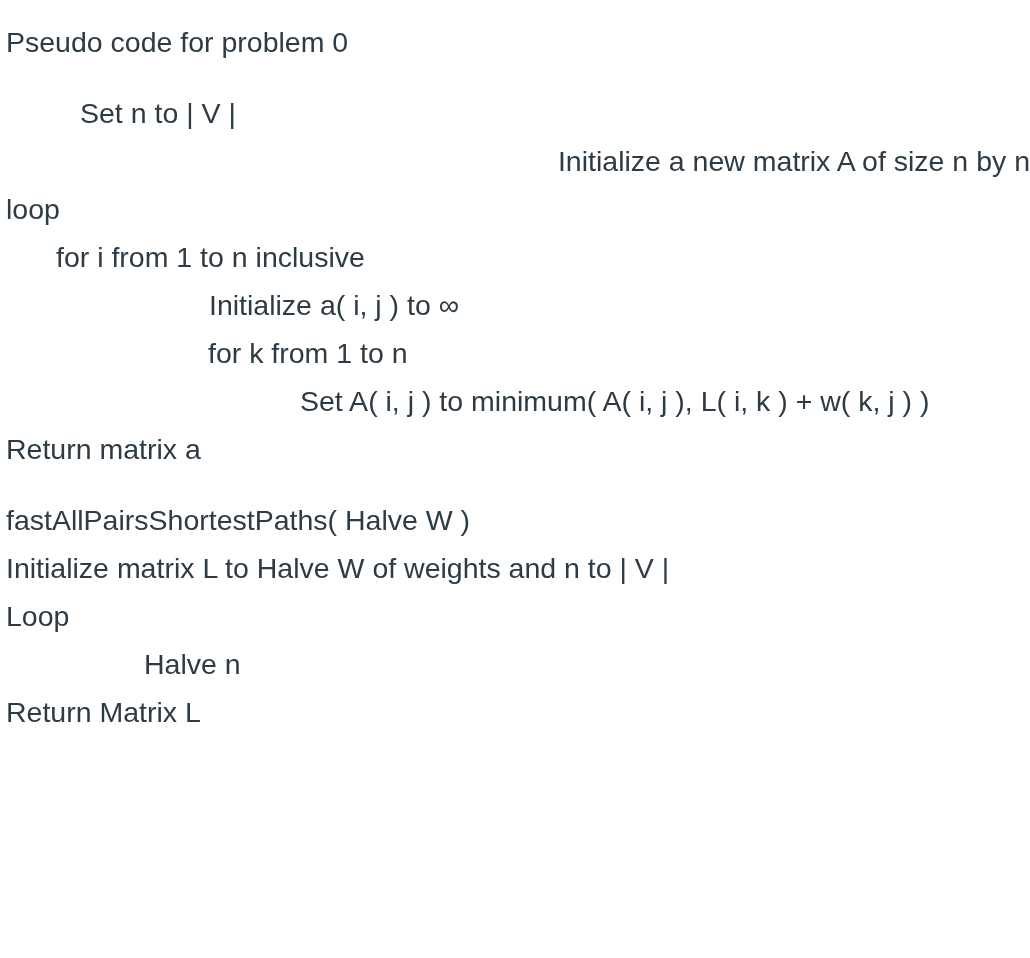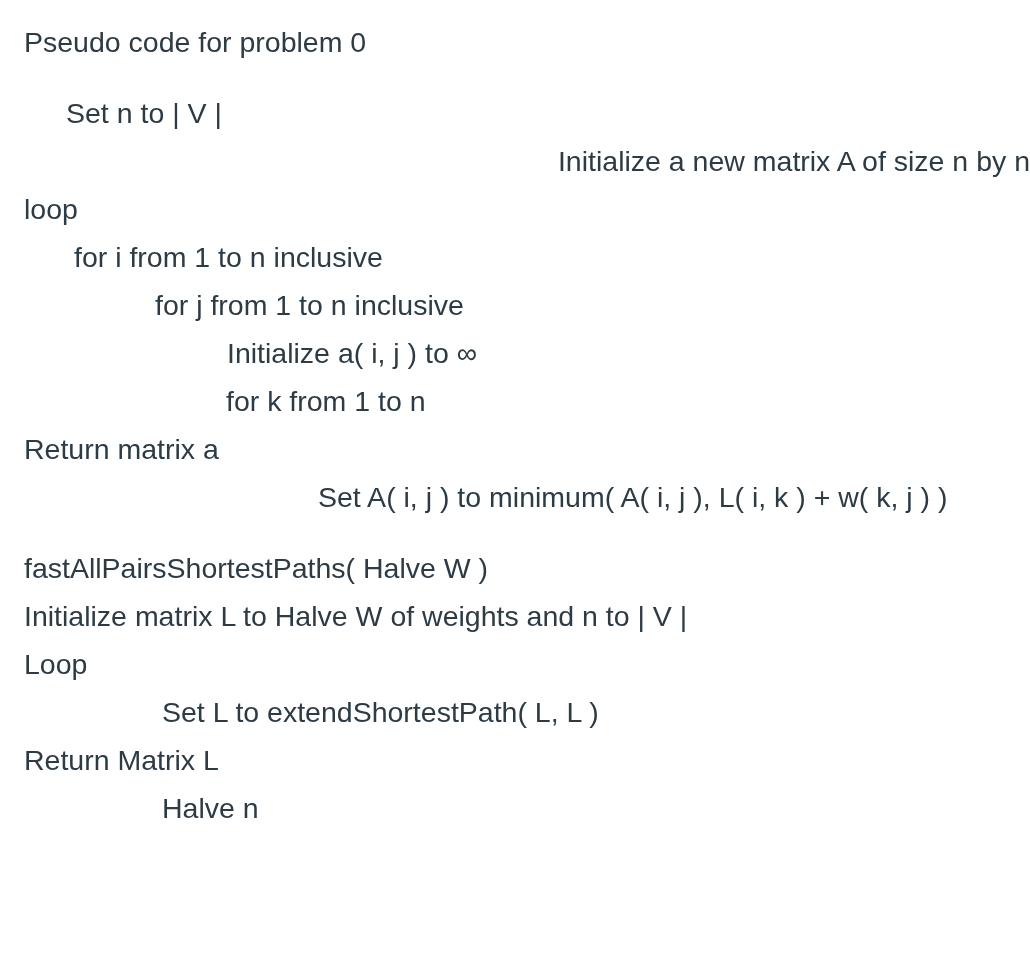--- a/index.html
+++ b/index.html
@@ -25,29 +25,28 @@
   .code-line {
     font-size: 28.5px;
     line-height: 48px;
     height: 48px;
     white-space: pre;
     color: #2D3B45;
     font-weight: 400;
     letter-spacing: 0px;
     padding-left: 6px;
     box-sizing: border-box;
-    margin-left: 18px;
   }
   .block-gap {
     height: 23px;
   }
   
   .ind-0  { padding-left: 6px;   }
   .ind-1  { padding-left: 56px;  }
-  .ind-1b { padding-left: 48px;  }
+  .ind-1b { padding-left: 80px;  }
   .ind-1c { padding-left: 82px; text-align: right;  }
   .ind-2  { padding-left: 137px; }
   .ind-2b { padding-left: 144px; }
   .ind-3  { padding-left: 208px; }
   .ind-3b { padding-left: 209px; }
   .ind-4  { padding-left: 300px; }
 </style>
 </head>
 <body>
 
@@ -55,29 +54,27 @@
   <div id="blocks-container">
       <div class="code-block">
         <div class="code-line ind-0">Pseudo code for problem 0</div>
       </div>
       <div class="block-gap"></div>
       <div class="code-block">
         <div class="code-line ind-1b">Set n to | V |</div>
         <div class="code-line ind-1c">Initialize a new matrix A of size n by n</div>
         <div class="code-line ind-0">loop</div>
         <div class="code-line ind-1">for i from 1 to n inclusive</div>
-        <div class="code-line ind-2">for j from 1 to n inclusive</div>
         <div class="code-line ind-3b">Initialize a( i, j ) to ∞</div>
         <div class="code-line ind-3">for k from 1 to n</div>
+        <div class="code-line ind-4">Set A( i, j ) to minimum( A( i, j ), L( i, k ) + w( k, j ) )</div>
         <div class="code-line ind-0">Return matrix a</div>
-        <div class="code-line ind-4">Set A( i, j ) to minimum( A( i, j ), L( i, k ) + w( k, j ) )</div>
       </div>
       <div class="block-gap"></div>
       <div class="code-block">
         <div class="code-line ind-0">fastAllPairsShortestPaths( Halve W )</div>
         <div class="code-line ind-0">Initialize matrix L to Halve W of weights and n to | V |</div>
         <div class="code-line ind-0">Loop</div>
-        <div class="code-line ind-2b">Set L to extendShortestPath( L, L )</div>
+        <div class="code-line ind-2b">Halve n</div>
         <div class="code-line ind-0">Return Matrix L</div>
-        <div class="code-line ind-2b">Halve n</div>
       </div>
     </div>
 </main>
 
 </body></html>

